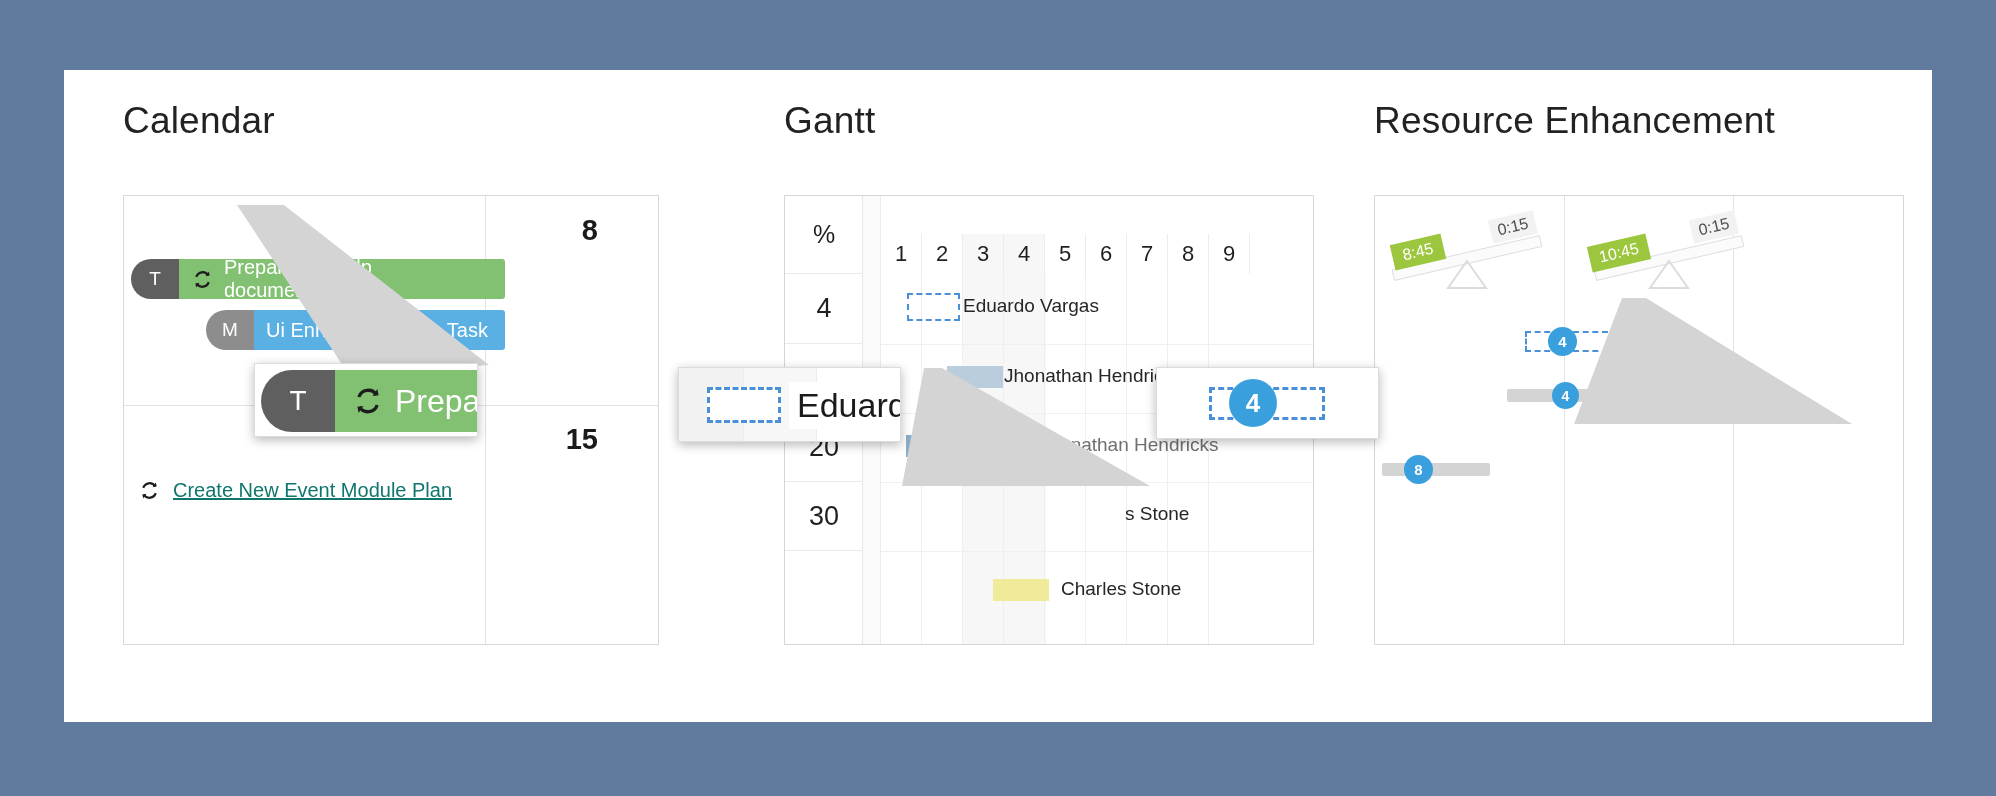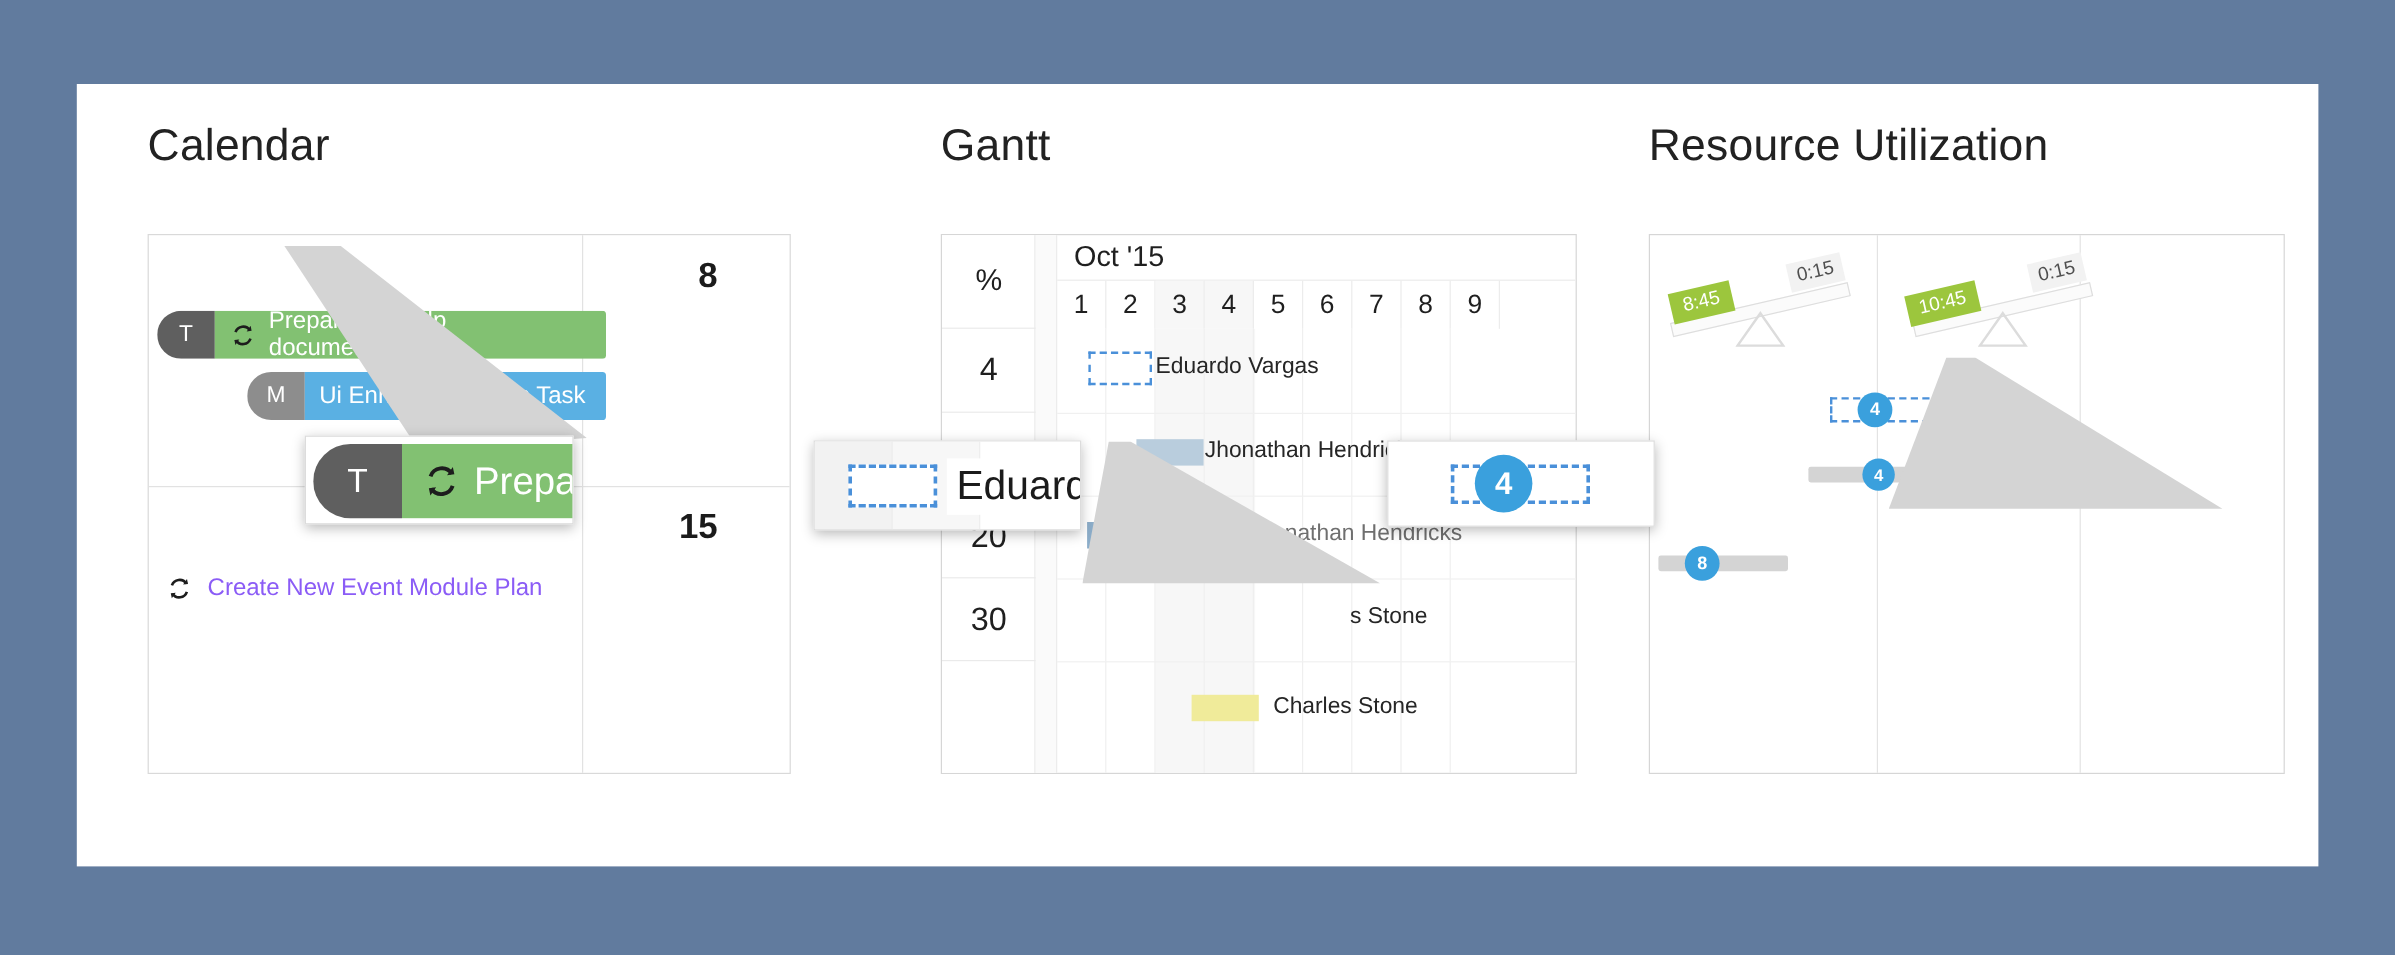--- a/index.html
+++ b/index.html
@@ -102,21 +102,22 @@
   .cal-event .body.green { background: #82c172; }
   .cal-event .body.blue  { background: #5ab0e3; }
 
   .recur-ico { flex: none; margin-right: 10px; display: block; }
 
   .cal-createlink {
     position: absolute;
     display: flex;
     align-items: center;
     font-size: 20px;
-    color: #8b5cf6;
+    color: #0f766e;
+    text-decoration: underline;
   }
   .cal-createlink .recur-ico { margin-right: 12px; }
 
   
   .cone {
     position: absolute;
     background: #d4d4d4;
     pointer-events: none;
   }
   
@@ -420,21 +421,20 @@
   <div class="gantt-grid">
     <div class="g-pct-col"></div>
     <div class="g-gutter"></div>
 
     <div class="g-pct-cell hdr" style="top:0;height:78px;">%</div>
     <div class="g-pct-cell" style="top:78px;height:70px;">4</div>
     <div class="g-pct-cell" style="top:148px;height:69px;">15</div>
     <div class="g-pct-cell" style="top:217px;height:69px;">20</div>
     <div class="g-pct-cell" style="top:286px;height:69px;">30</div>
 
-    <div class="g-month">Oct '15</div>
 
     <div class="g-daycell" style="left:96px;width:41px;">1</div>
     <div class="g-daycell" style="left:137px;width:41px;">2</div>
     <div class="g-daycell" style="left:178px;width:41px;background:#f7f7f7;">3</div>
     <div class="g-daycell" style="left:219px;width:41px;background:#f7f7f7;">4</div>
     <div class="g-daycell" style="left:260px;width:41px;">5</div>
     <div class="g-daycell" style="left:301px;width:41px;">6</div>
     <div class="g-daycell" style="left:342px;width:41px;">7</div>
     <div class="g-daycell" style="left:383px;width:41px;">8</div>
     <div class="g-daycell" style="left:424px;width:41px;">9</div>
@@ -478,21 +478,21 @@
     <div class="mag-gantt-inner">
       <div class="mag-gantt-stripe" style="left:0;width:65px;background:#f2f2f2;"></div>
       <div class="mag-gantt-stripe" style="left:65px;width:73px;background:#f7f7f7;"></div>
       <div class="mag-gantt-stripe" style="left:138px;width:85px;background:#ffffff;border-right:none;"></div>
       <div class="mag-dashed" style="left:28px;top:19px;width:74px;height:36px;"></div>
       <div class="mag-gantt-label" style="left:110px;top:14px;">Eduardo V</div>
     </div>
   </div>
 
   <div class="panel" id="res-panel">
-    <div class="panel-title" style="position:absolute;left:0;top:30px;">Resource Utilization</div>
+    <div class="panel-title" style="position:absolute;left:0;top:30px;">Resource Enhancement</div>
   </div>
 
   <div class="res-grid">
     <div class="res-vline" style="left:189px;"></div>
     <div class="res-vline" style="left:358px;"></div>
 
     <div class="seesaw" style="left:10px;top:18px;width:170px;height:85px;">
       <div class="beam" style="left:6px;top:38px;width:152px;height:12px;transform:rotate(-13deg);"></div>
       <svg class="fulcrum" style="left:61px;top:44px;" width="42" height="32" viewBox="0 0 42 32">
         <polygon points="21,3 40,30 2,30" fill="none" stroke="#dcdcdc" stroke-width="2"></polygon>

